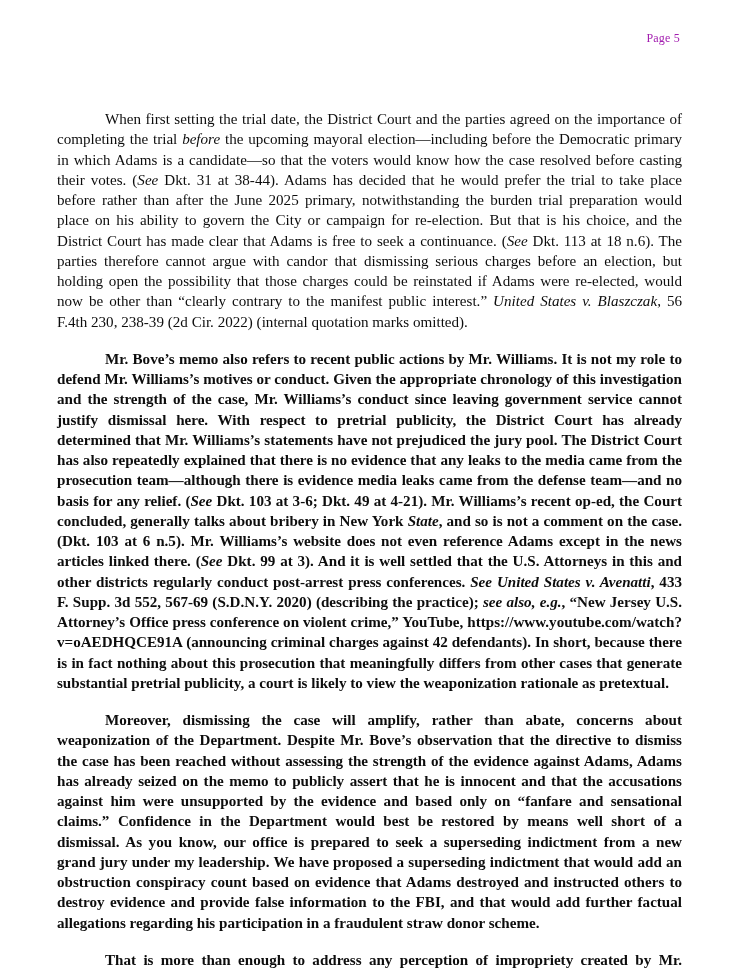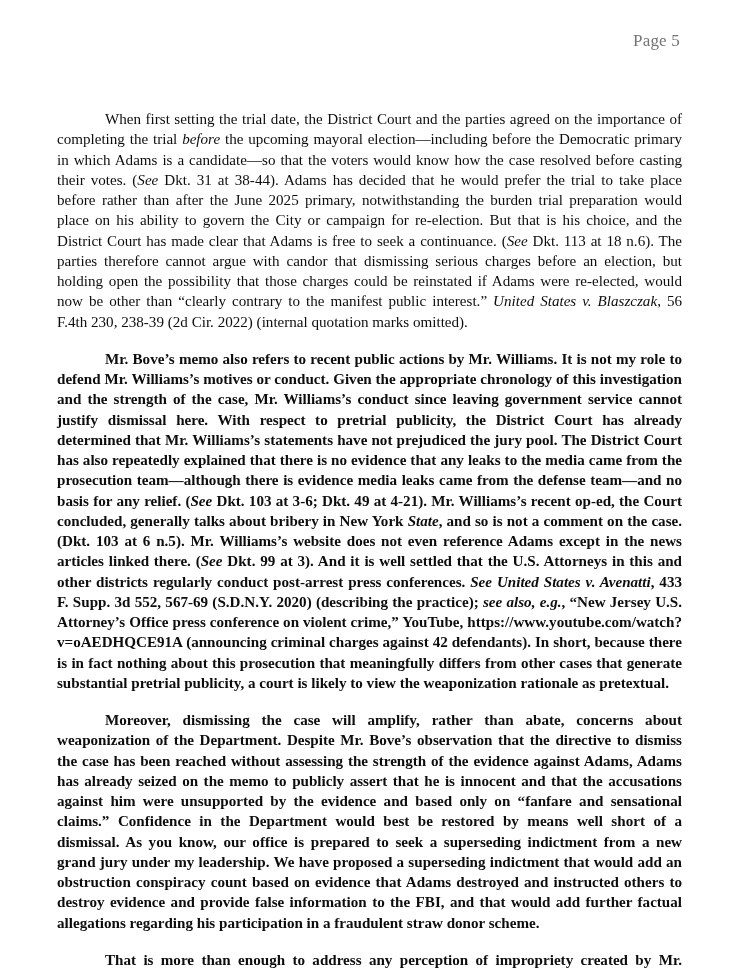--- a/index.html
+++ b/index.html
@@ -19,23 +19,23 @@
     width: 738px;
     height: 968px;
     position: relative;
     background: #ffffff;
     box-sizing: border-box;
   }
   .page-header {
     position: absolute;
     top: 31px;
     right: 58px;
-    font-size: 17px;
+    font-size: 12px;
     letter-spacing: 0.2px;
-    color: #737373;
+    color: #a21caf;
   }
   .body-block {
     position: absolute;
     top: 109px;
     left: 57px;
     width: 625px;
   }
   p.para {
     margin: 0 0 17px 0;
     font-size: 15.1px;

